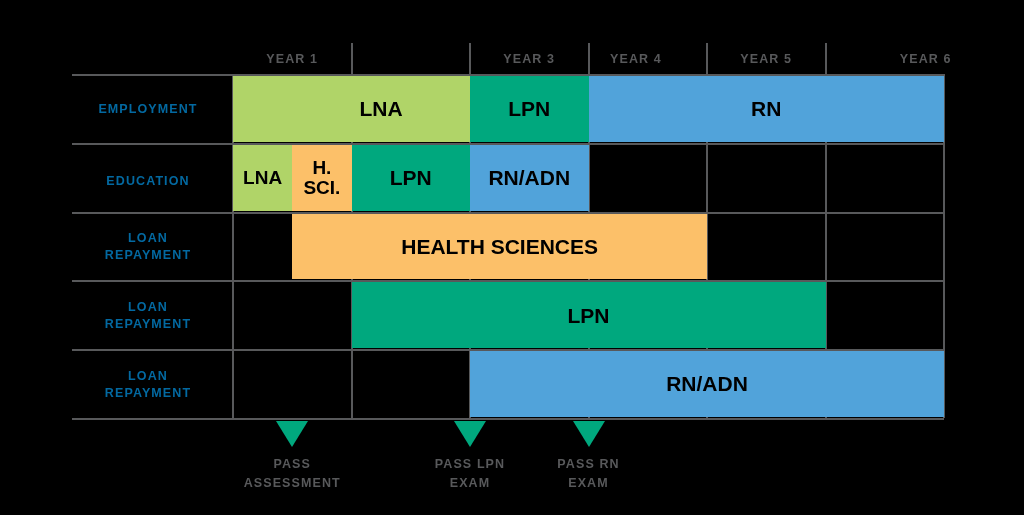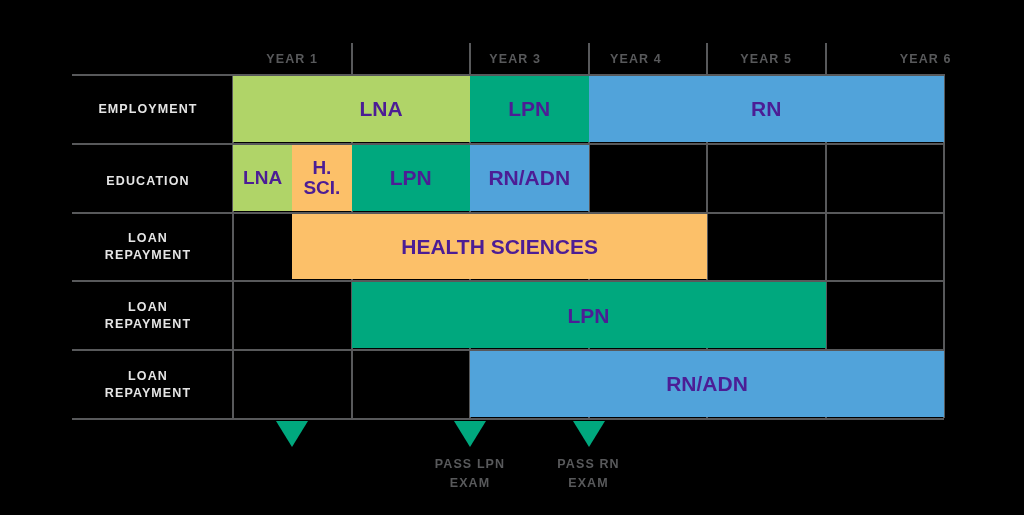--- a/index.html
+++ b/index.html
@@ -43,21 +43,21 @@
   
   .row-label {
     position: absolute;
     left: 72px;
     width: 152px;
     display: flex;
     flex-direction: column;
     align-items: center;
     justify-content: center;
     text-align: center;
-    color: #e5e5e5;
+    color: #0369a1;
     font-size: 12.5px;
     letter-spacing: 1.1px;
     font-weight: 700;
     line-height: 1.35;
   }
 
   
   .hrule {
     position: absolute;
     left: 72px;
@@ -71,21 +71,21 @@
     width: 2px;
     background: #58595b;
   }
 
   
   .bar {
     position: absolute;
     display: flex;
     align-items: center;
     justify-content: center;
-    color: #4c1d95;
+    color: #000000;
     font-weight: 700;
     font-size: 21px;
     line-height: 1.02;
     text-align: center;
     box-sizing: border-box;
   }
   .bar.small {
     font-size: 19px;
   }
   .bar.two-line {
@@ -120,21 +120,21 @@
 </style>
 </head>
 <body>
 
 <div id="chart-root">
 
   <div id="year-headers">
       <div class="year-header" style="left: 233px; width: 118.5px;">YEAR 1</div>
       <div class="year-header" style="left: 351.5px; width: 118.5px; margin-top: 48px;">YEAR 2</div>
       <div class="year-sep" style="left: 350.5px;"></div>
-      <div class="year-header" style="left: 456px; width: 118.5px;">YEAR 3</div>
+      <div class="year-header" style="left: 470px; width: 118.5px;">YEAR 3</div>
       <div class="year-sep" style="left: 469px;"></div>
       <div class="year-header" style="left: 588.5px; width: 95px;">YEAR 4</div>
       <div class="year-sep" style="left: 587.5px;"></div>
       <div class="year-header" style="left: 707px; width: 118.5px;">YEAR 5</div>
       <div class="year-sep" style="left: 706px;"></div>
       <div class="year-header" style="left: 825.5px; width: 118.5px; margin-left: 41px;">YEAR 6</div>
       <div class="year-sep" style="left: 824.5px;"></div>
     </div>
 
   <div id="row-labels">
@@ -207,20 +207,22 @@
         <span>LPN</span>
       </div>
       <div class="bar" style="left: 470px; width: 474px; top: 351.2px; height: 65.8px; background: rgb(81, 163, 218);">
         <span>RN/ADN</span>
       </div>
     </div>
 
   <div id="markers-layer">
       <div class="marker" style="left: 217.25px; top: 421px; width: 150px;">
         <div class="marker-tri" style="border-top-color: rgb(0, 168, 126);"></div>
+        <div class="marker-label">PASS
+ASSESSMENT</div>
       </div>
       <div class="marker" style="left: 395px; top: 421px; width: 150px;">
         <div class="marker-tri" style="border-top-color: rgb(0, 168, 126);"></div>
         <div class="marker-label">PASS LPN
 EXAM</div>
       </div>
       <div class="marker" style="left: 513.5px; top: 421px; width: 150px;">
         <div class="marker-tri" style="border-top-color: rgb(0, 168, 126);"></div>
         <div class="marker-label">PASS RN
 EXAM</div>

